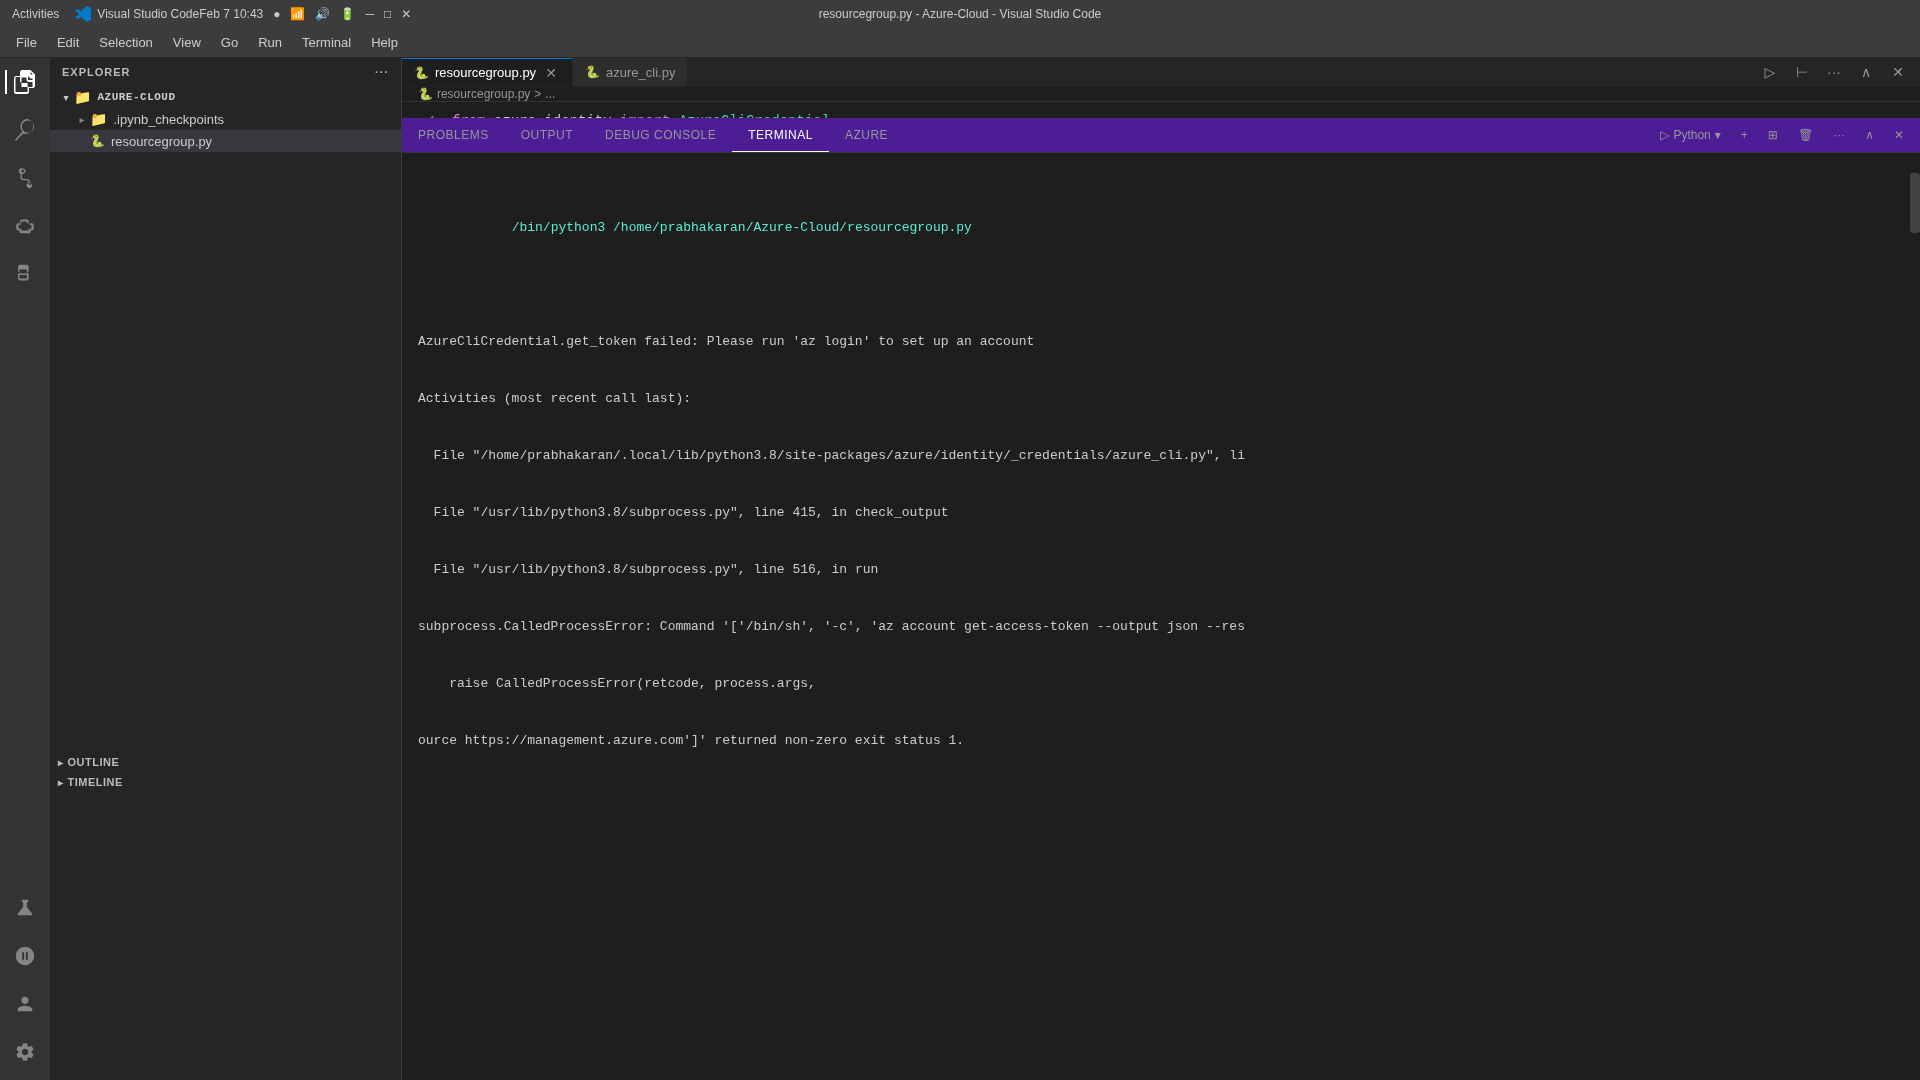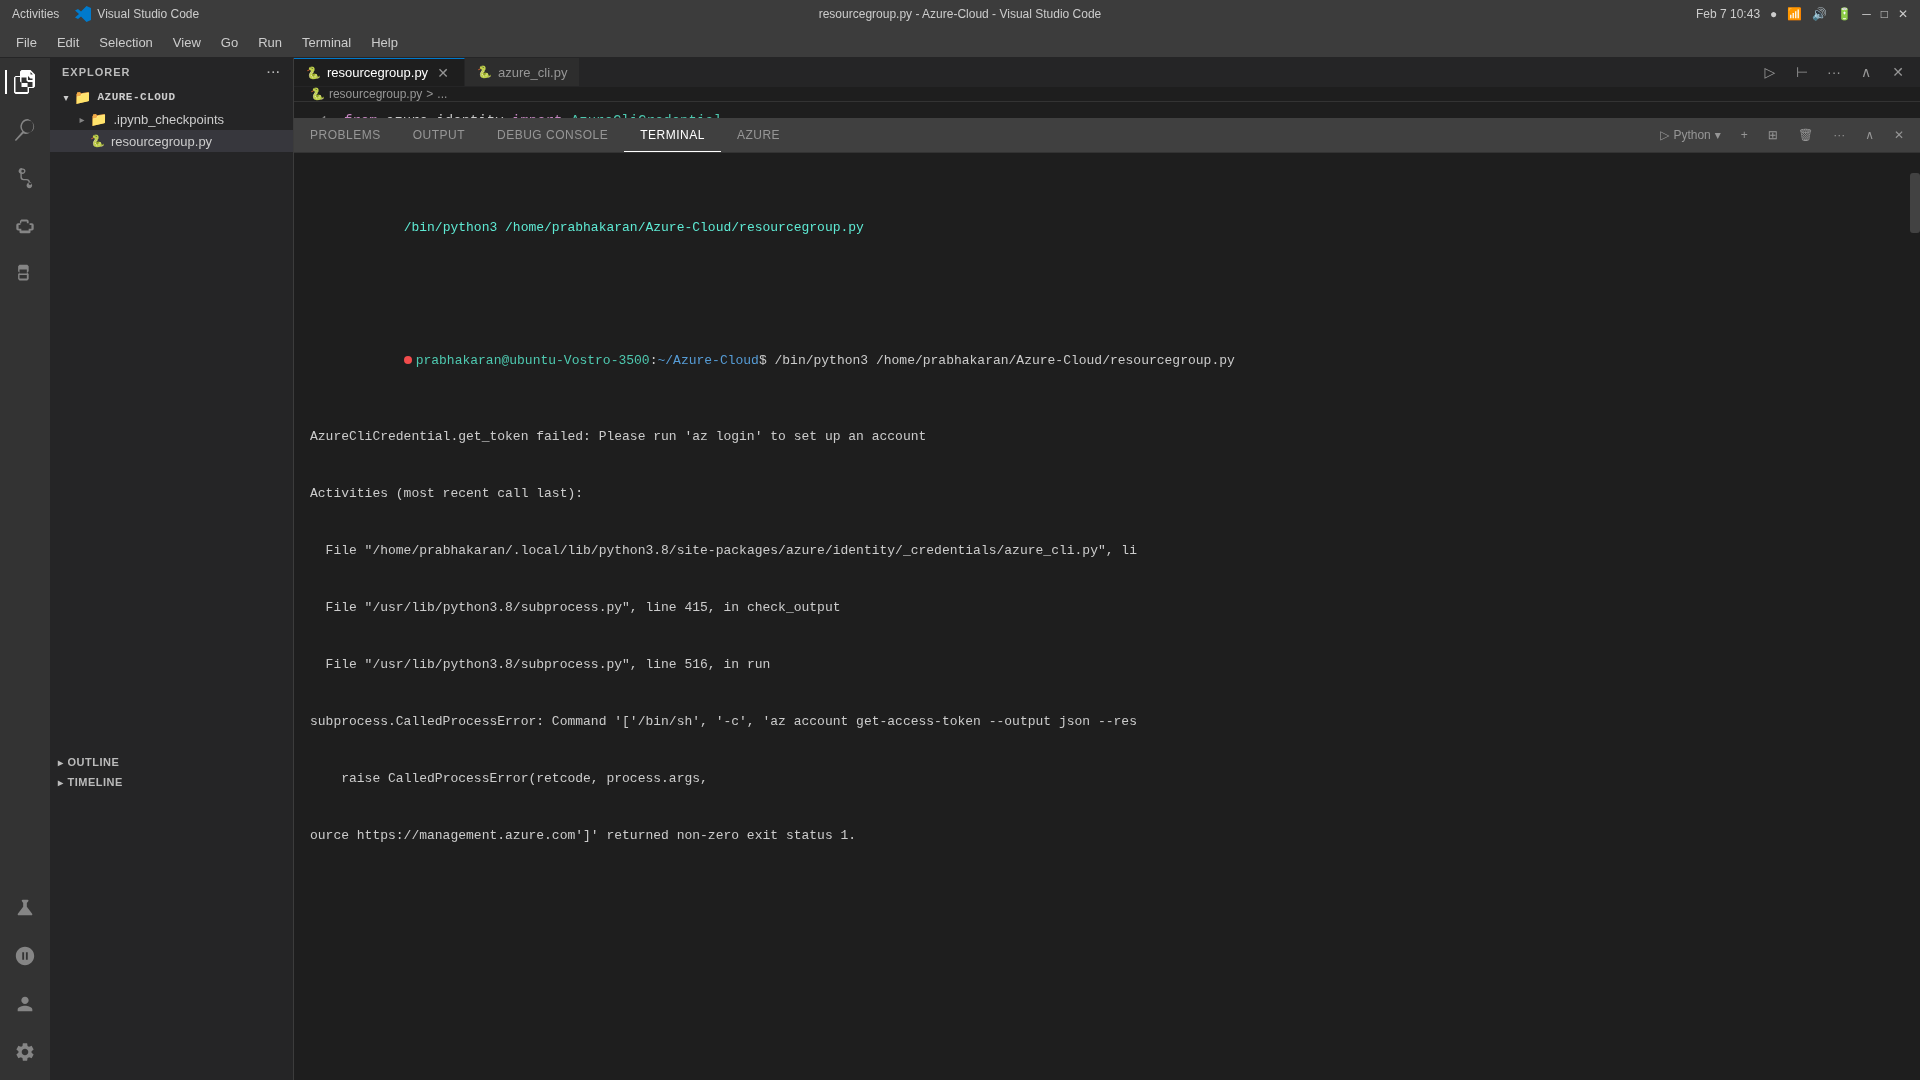--- a/index.html
+++ b/index.html
@@ -12,21 +12,20 @@
       font-size: 13px;
       color: #cccccc;
     }
 
     
     .system-bar {
       height: 28px;
       background: #3c3c3c;
       display: flex;
       align-items: center;
-      justify-content: space-between;
       padding: 0 12px;
       color: #cccccc;
       font-size: 12px;
     }
     .system-bar-left { display: flex; align-items: center; gap: 8px; }
     .system-bar-center { position: absolute; left: 50%; transform: translateX(-50%); }
     .system-bar-right { display: flex; align-items: center; gap: 10px; }
 
     
     .menu-bar {
@@ -88,21 +87,21 @@
       margin-top: auto;
       display: flex;
       flex-direction: column;
       align-items: center;
       gap: 8px;
       padding-bottom: 8px;
     }
 
     
     .sidebar {
-      width: 244px;
+      width: 352px;
       background: #252526;
       display: flex;
       flex-direction: column;
       border-right: 1px solid #3c3c3c;
     }
     .sidebar-header {
       padding: 8px 12px;
       font-size: 11px;
       font-weight: 700;
       letter-spacing: 1px;
@@ -256,21 +255,21 @@
 
     
     .panel {
       background: #1e1e1e;
       display: flex;
       flex-direction: column;
       flex: 1;
     }
     .panel-tabs {
       height: 35px;
-      background: #404040;
+      background: #4c1d95;
       display: flex;
       align-items: stretch;
       border-bottom: 1px solid #333;
     }
     .panel-tab {
       padding: 0 16px;
       display: flex;
       align-items: center;
       cursor: pointer;
       font-size: 12px;
@@ -537,23 +536,20 @@
           <div class="panel-tab-action">✕</div>
         </div>
       </div>
 
       <div style="display:flex; flex:1; overflow:hidden;">
         <div class="terminal-content">
           <div>
             <span class="term-cmd">/bin/python3 /home/prabhakaran/Azure-Cloud/resourcegroup.py</span>
           </div>
           <br>
-          <div>
-            <span class="error-dot"></span><span class="term-prompt-user">prabhakaran@ubuntu-Vostro-3500</span><span>:</span><span class="term-prompt-path">~/Azure-Cloud</span><span>$ /bin/python3 /home/prabhakaran/Azure-Cloud/resourcegroup.py</span>
-          </div>
           <div>AzureCliCredential.get_token failed: Please run 'az login' to set up an account</div>
           <div>Activities (most recent call last):</div>
           <div>  File "/home/prabhakaran/.local/lib/python3.8/site-packages/azure/identity/_credentials/azure_cli.py", li</div>
           <div>  File "/usr/lib/python3.8/subprocess.py", line 415, in check_output</div>
           <div>  File "/usr/lib/python3.8/subprocess.py", line 516, in run</div>
           <div>subprocess.CalledProcessError: Command '['/bin/sh', '-c', 'az account get-access-token --output json --res</div>
           <div>    raise CalledProcessError(retcode, process.args,</div>
           <div>ource https://management.azure.com']' returned non-zero exit status 1.</div>
           <br>
           

